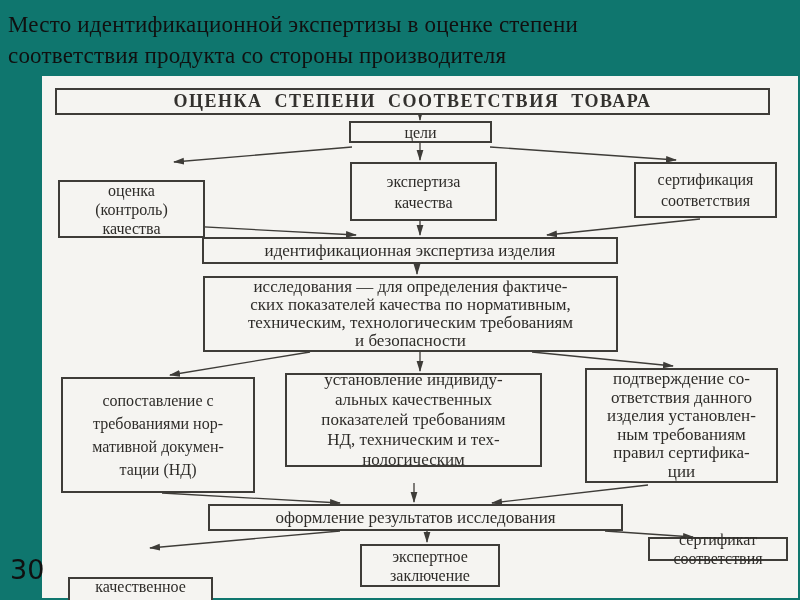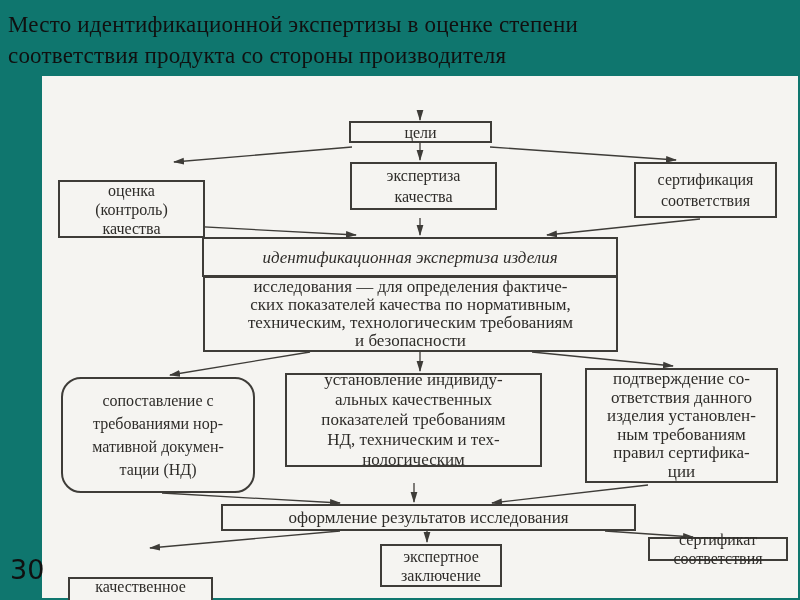--- a/index.html
+++ b/index.html
@@ -69,64 +69,65 @@
       <line x1="532" y1="352" x2="673" y2="366" marker-end="url(#ah)"></line>
       <line x1="162" y1="493" x2="340" y2="503" marker-end="url(#ah)"></line>
       <line x1="414" y1="483" x2="414" y2="502" marker-end="url(#ah)"></line>
       <line x1="648" y1="485" x2="492" y2="503" marker-end="url(#ah)"></line>
       <line x1="340" y1="531" x2="150" y2="548" marker-end="url(#ah)"></line>
       <line x1="427" y1="531" x2="427" y2="542" marker-end="url(#ah)"></line>
       <line x1="605" y1="531" x2="693" y2="537" marker-end="url(#ah)"></line>
     </g>
   </svg>
 
+  <div class="node header" style="left:55px;top:88px;width:715px;height:27px;">ОЦЕНКА СТЕПЕНИ СООТВЕТСТВИЯ ТОВАРА</div>
 
   <div class="node" style="left:349px;top:121px;width:143px;height:22px;">цели</div>
 
   <div class="node" style="left:58px;top:164px;width:147px;height:58px;margin-top:16px;">оценка
 (контроль)
 качества</div>
 
-  <div class="node twoline" style="left:350px;top:162px;width:147px;height:48px;">экспертиза
+  <div class="node twoline" style="left:350px;top:162px;width:147px;height:59px;">экспертиза
 качества</div>
 
   <div class="node twoline" style="left:634px;top:162px;width:143px;height:56px;">сертификация
 соответствия</div>
 
-  <div class="node wide" style="left:202px;top:237px;width:416px;height:40px;font-style:italic;">идентификационная экспертиза изделия</div>
+  <div class="node wide" style="left:202px;top:237px;width:416px;height:27px;">идентификационная экспертиза изделия</div>
 
   <div class="node wide research" style="left:203px;top:276px;width:415px;height:76px;">исследования — для определения фактиче-
 ских показателей качества по нормативным,
 техническим, технологическим требованиям
 и безопасности</div>
 
-  <div class="node comparison" style="left:61px;top:377px;width:194px;height:116px;border-radius:20px;">сопоставление с
+  <div class="node comparison" style="left:61px;top:377px;width:194px;height:116px;">сопоставление с
 требованиями нор-
 мативной докумен-
 тации (НД)</div>
 
   <div class="node establishment" style="left:285px;top:373px;width:257px;height:94px;">установление индивиду-
 альных качественных
 показателей требованиям
 НД, техническим и тех-
 нологическим</div>
 
   <div class="node confirmation" style="left:585px;top:368px;width:193px;height:115px;">подтверждение со-
 ответствия данного
 изделия установлен-
 ным требованиям
 правил сертифика-
 ции</div>
 
-  <div class="node wide" style="left:208px;top:504px;width:415px;height:27px;margin-left:13px;">оформление результатов исследования</div>
+  <div class="node wide" style="left:208px;top:504px;width:415px;height:27px;">оформление результатов исследования</div>
 
   <div class="node" style="left:68px;top:549px;width:145px;height:37px;margin-top:28px;">качественное
 удостоверение</div>
 
-  <div class="node" style="left:380px;top:544px;width:122px;height:43px;">экспертное
+  <div class="node" style="left:360px;top:544px;width:140px;height:43px;">экспертное
 заключение</div>
 
   <div class="node" style="left:648px;top:537px;width:140px;height:24px;">сертификат
 соответствия</div>
 
   <div class="page-number">30</div>
 
 </div>
 
 </body></html>

